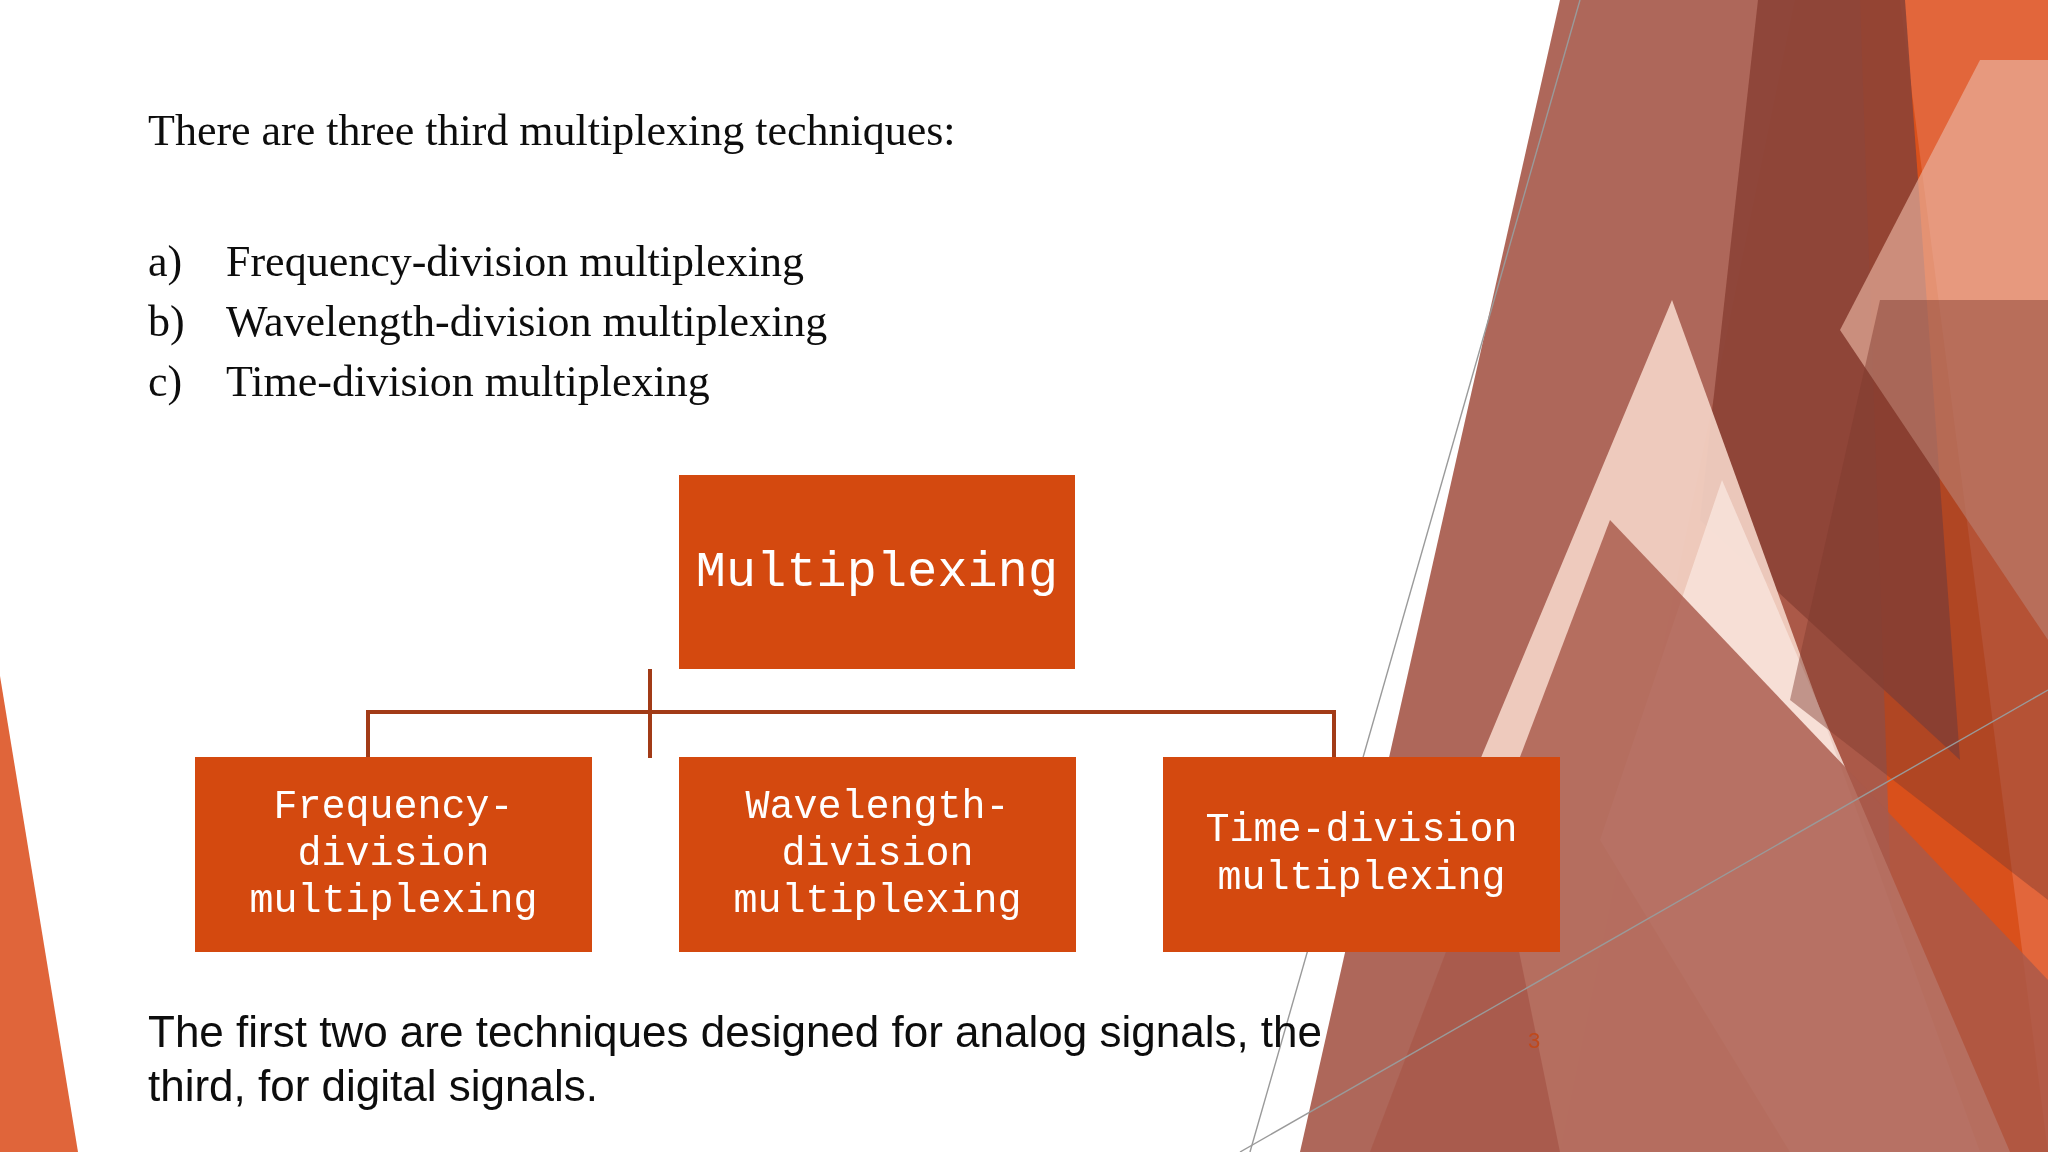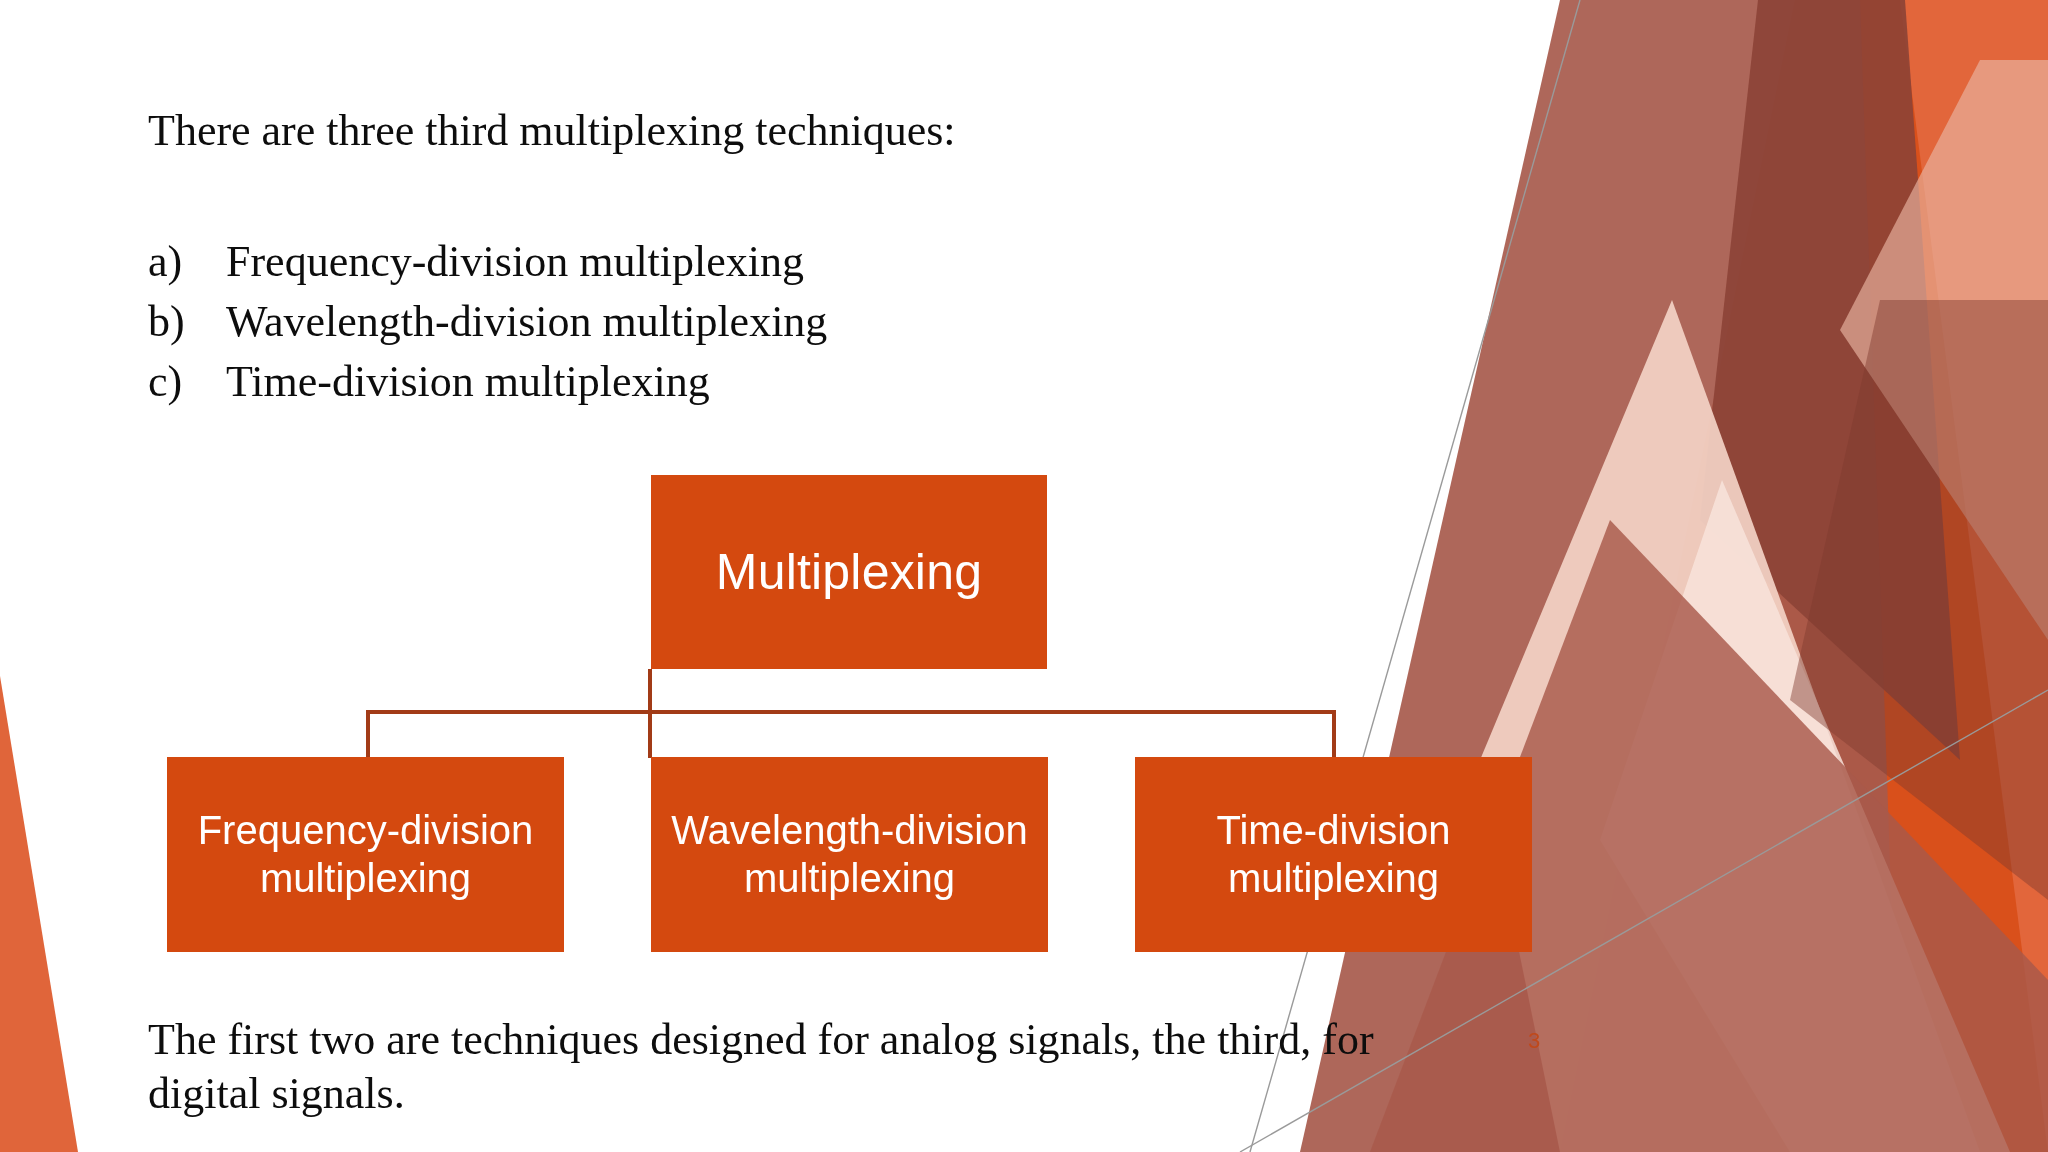--- a/index.html
+++ b/index.html
@@ -58,39 +58,39 @@
   .list-text { flex: 0 0 auto; }
 
   .closing {
     position: absolute;
     left: 148px;
     top: 1005px;
     width: 1270px;
     font-size: 44px;
     line-height: 1.22;
     color: #0d0d0d;
-    font-family: Liberation Serif, serif;
-    margin-top: 8px;
+    font-family: Liberation Sans, sans-serif;
   }
 
   
   #chart { position: absolute; left: 0; top: 0; width: 2048px; height: 1152px; }
 
   .node {
     position: absolute;
     background: #D4490F;
     color: #ffffff;
     display: flex;
     align-items: center;
     justify-content: center;
     text-align: center;
-    font-family: Liberation Sans, sans-serif;
+    font-family: Liberation Mono, monospace;
     font-weight: 400;
     box-sizing: border-box;
     padding: 4px 10px;
+    margin-left: 28px;
   }
   #node-root {
     left: 651px; top: 475px;
     width: 396px; height: 194px;
     font-size: 50px;
     letter-spacing: .2px;
   }
   .node-leaf {
     top: 757px;
     width: 397px; height: 195px;

